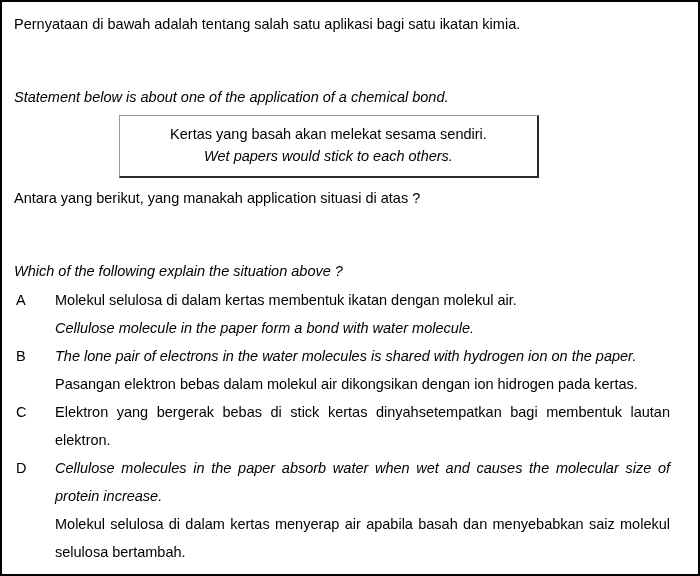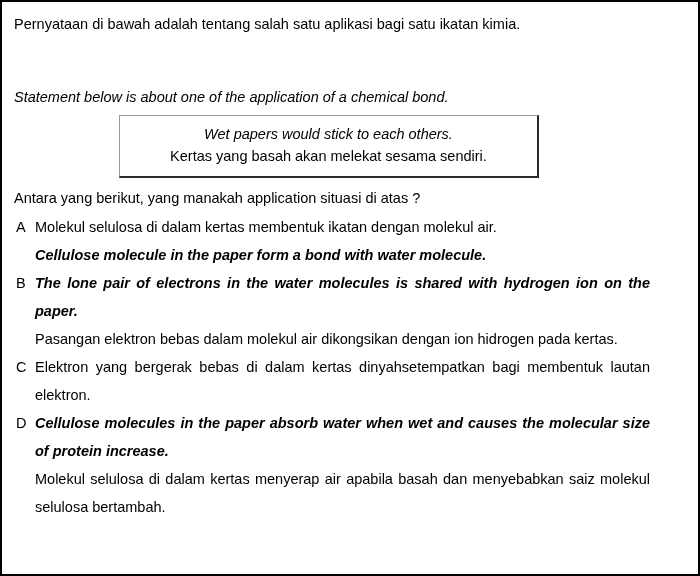--- a/index.html
+++ b/index.html
@@ -81,59 +81,59 @@
   .opt-letter {
     position: absolute;
     left: 2px;
     top: 0;
     width: 30px;
     font-size: 14.5px;
     line-height: 28px;
     text-align: left;
   }
   .opt-body {
-    margin-left: 21px;
+    margin-left: 41px;
     width: 615px;
   }
   .opt-para {
     font-size: 14.5px;
     line-height: 28px;
     text-align: justify;
     text-justify: inter-word;
     margin: 0;
   }
   .opt-para.it {
     font-style: italic;
-    font-weight: bold;
   }
   
   .opt-para.nojust {
     text-align: left;
   }
 </style>
 </head>
 <body>
 
 <div id="page">
   <div id="page-inner">
 
     <div>
       <div class="line">Pernyataan di bawah adalah tentang salah satu aplikasi bagi satu ikatan kimia.</div>
       <div class="line it">Statement below is about one of the application of a chemical bond.</div>
     </div>
 
     <div class="stmt-wrap">
       <div class="stmt-box">
+        <div class="stmt-line">Kertas yang basah akan melekat sesama sendiri.</div>
         <div class="stmt-line it">Wet papers would stick to each others.</div>
-        <div class="stmt-line">Kertas yang basah akan melekat sesama sendiri.</div>
       </div>
     </div>
 
     <div class="q-block">
       <div class="line">Antara yang berikut, yang manakah application situasi di atas ?</div>
+      <div class="line it">Which of the following explain the situation above ?</div>
     </div>
 
     <div class="opts">
 
       <div class="opt">
         <div class="opt-letter">A</div>
         <div class="opt-body">
           <p class="opt-para nojust">Molekul selulosa di dalam kertas membentuk ikatan dengan molekul air.</p>
           <p class="opt-para it nojust">Cellulose molecule in the paper form a bond with water molecule.</p>
         </div>
@@ -143,21 +143,21 @@
         <div class="opt-letter">B</div>
         <div class="opt-body">
           <p class="opt-para it">The lone pair of electrons in the water molecules is shared with hydrogen ion on the paper.</p>
           <p class="opt-para">Pasangan elektron bebas dalam molekul air dikongsikan dengan ion hidrogen pada kertas.</p>
         </div>
       </div>
 
       <div class="opt">
         <div class="opt-letter">C</div>
         <div class="opt-body">
-          <p class="opt-para">Elektron yang bergerak bebas di dalam kertas dinyahsetempatkan bagi membentuk lautan elektron.</p>
+          <p class="opt-para">Elektron yang bergerak bebas di stick kertas dinyahsetempatkan bagi membentuk lautan elektron.</p>
         </div>
       </div>
 
       <div class="opt">
         <div class="opt-letter">D</div>
         <div class="opt-body">
           <p class="opt-para it">Cellulose molecules in the paper absorb water when wet and causes the molecular size of protein increase.</p>
           <p class="opt-para">Molekul selulosa di dalam kertas menyerap air apabila basah dan menyebabkan saiz molekul selulosa bertambah.</p>
         </div>
       </div>

